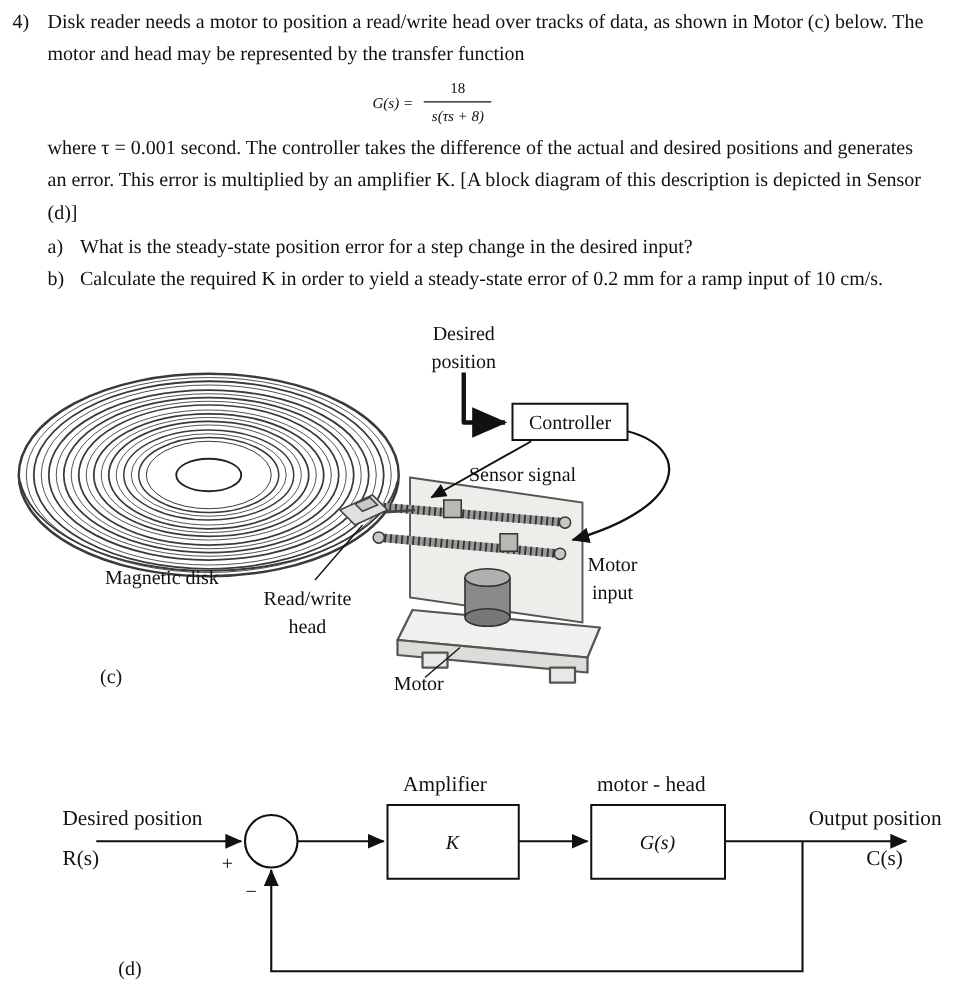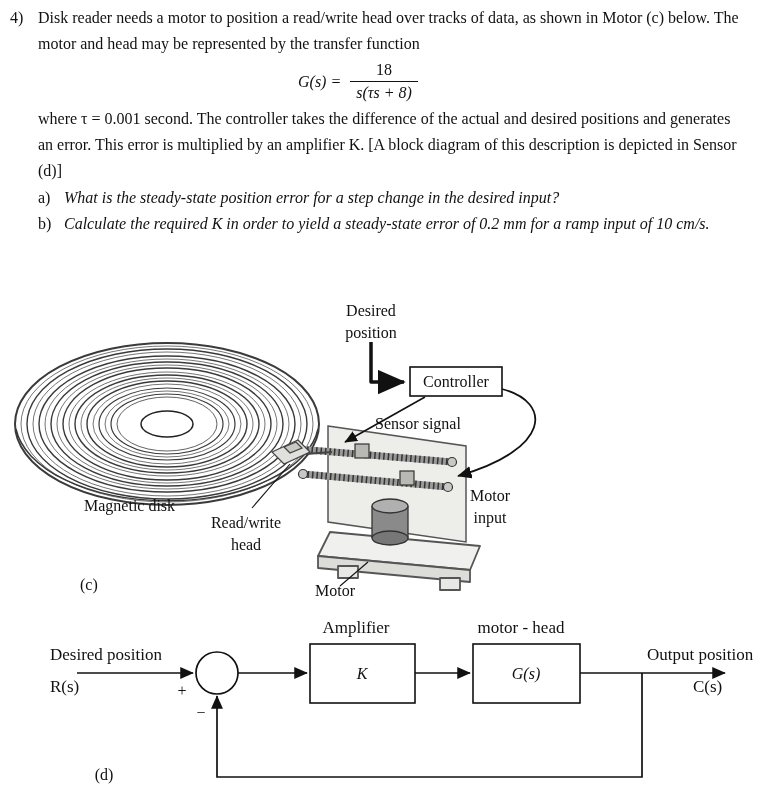--- a/index.html
+++ b/index.html
@@ -5,30 +5,30 @@
   * { margin:0; padding:0; box-sizing:border-box; }
   html,body { background:#ffffff; }
   .page {
     position:relative; width:774px; height:803px; background:#fff;
     font-family:"Liberation Serif", serif; color:#111; overflow:hidden;
   }
   .text-block { position:absolute; left:10px; top:5px; width:756px; font-size:16px; line-height:26px; }
   .hang { display:flex; }
   .hang .marker { flex:0 0 28px; }
   .hang .content { flex:1; max-width:702px; }
-  .equation { display:flex; align-items:center; margin:3px 0 3px 288px; font-size:16px; line-height:20px; }
+  .equation { display:flex; align-items:center; margin:3px 0 3px 288px; font-size:12px; line-height:20px; }
   .eq-lhs { font-style:italic; margin-right:9px; }
   .frac { display:inline-block; text-align:center; }
   .frac .num { display:block; padding:0 6px 1px 6px; }
   .frac .den { display:block; border-top:1.4px solid #111; padding:1px 6px 0 6px; font-style:italic; }
   .parts { margin-top:1px; padding-left:28px; }
   .part { display:flex; }
   .part .marker { flex:0 0 26px; }
-  .part .content { flex:1; max-width:660px;font-style:italic; }
-  .figure-c { position:absolute; left:0; top:250px; width:756px; height:332px;margin-top:44px; }
+  .part .content { flex:1; max-width:660px; }
+  .figure-c { position:absolute; left:0; top:250px; width:756px; height:332px; }
   .figure-d { position:absolute; left:15px; top:590px; width:774px; height:213px; }
   svg { display:block; }
   svg text { font-family:"Liberation Serif", serif; font-size:16px; fill:#111; }
   svg text.big { font-size:17px; }
   svg text.math { font-style:italic; }
 </style>
 </head>
 <body>
 
 <div class="page">

